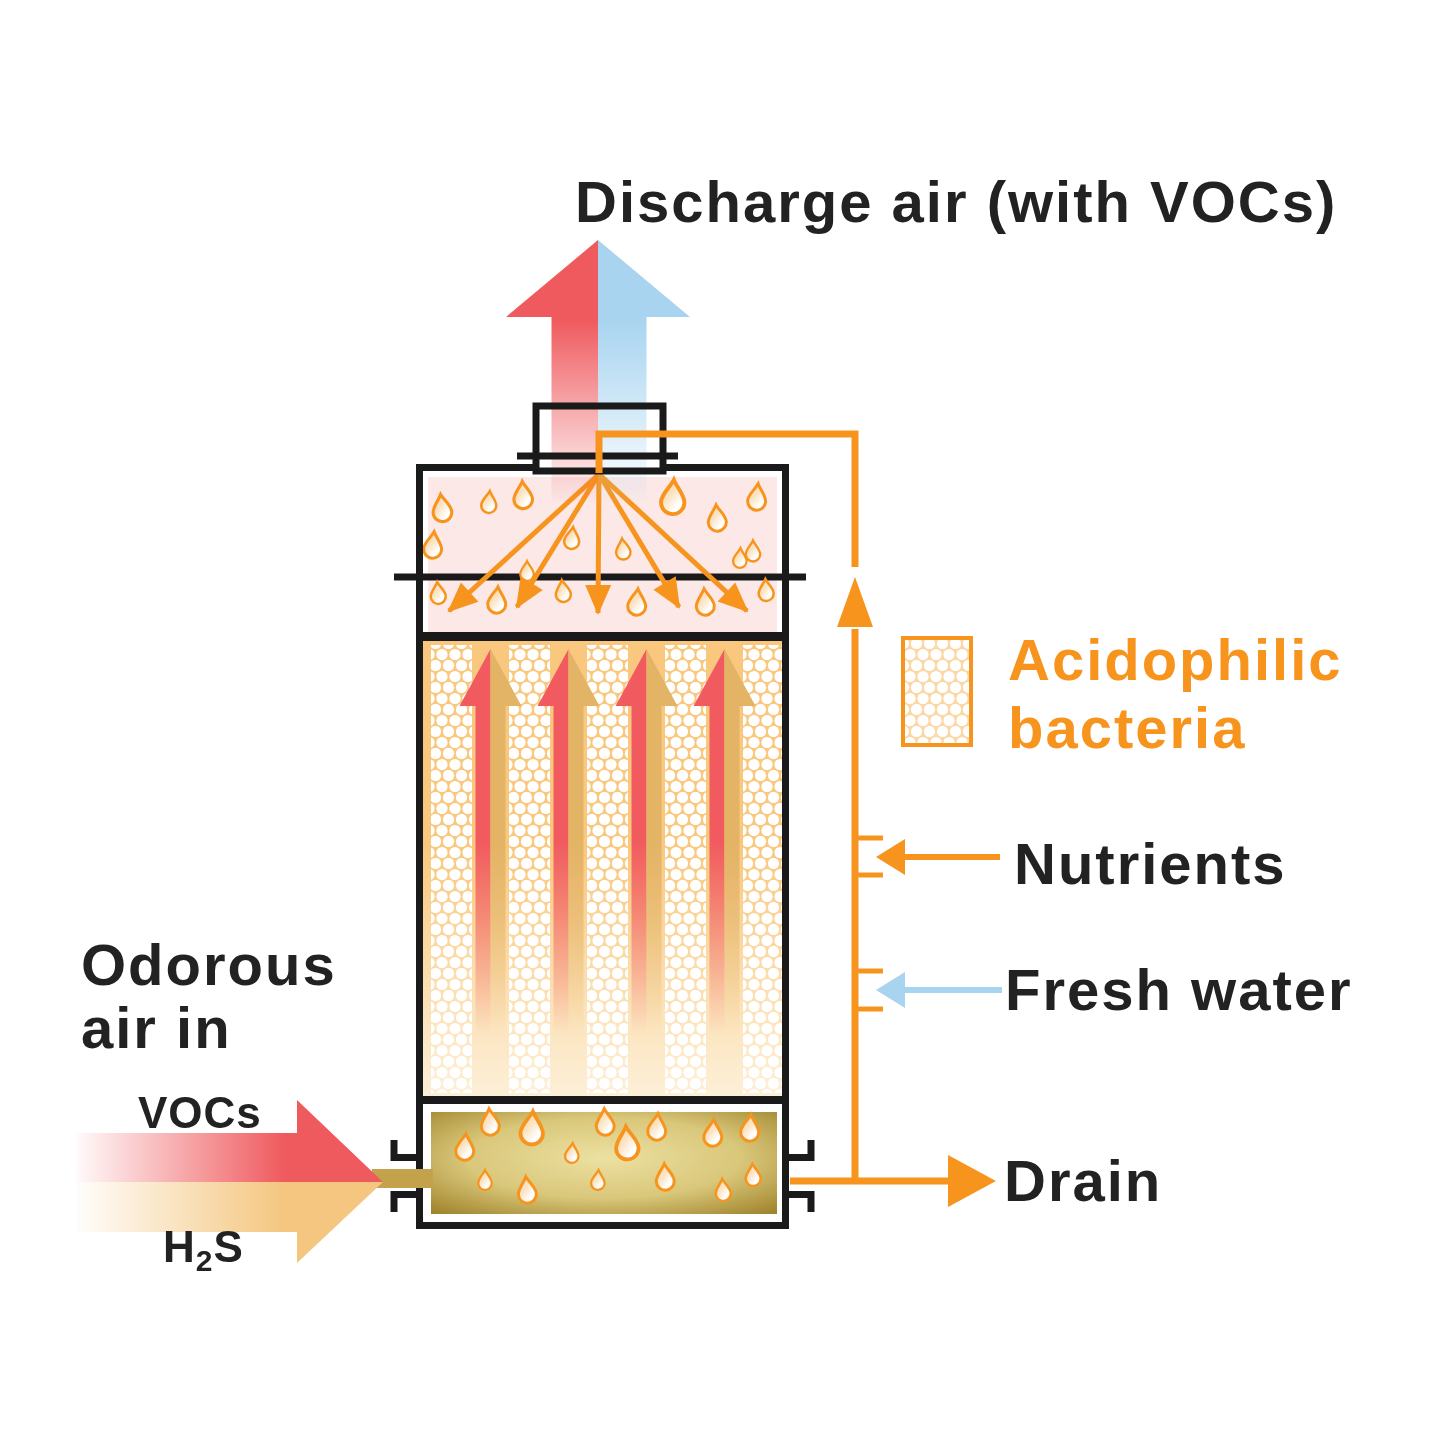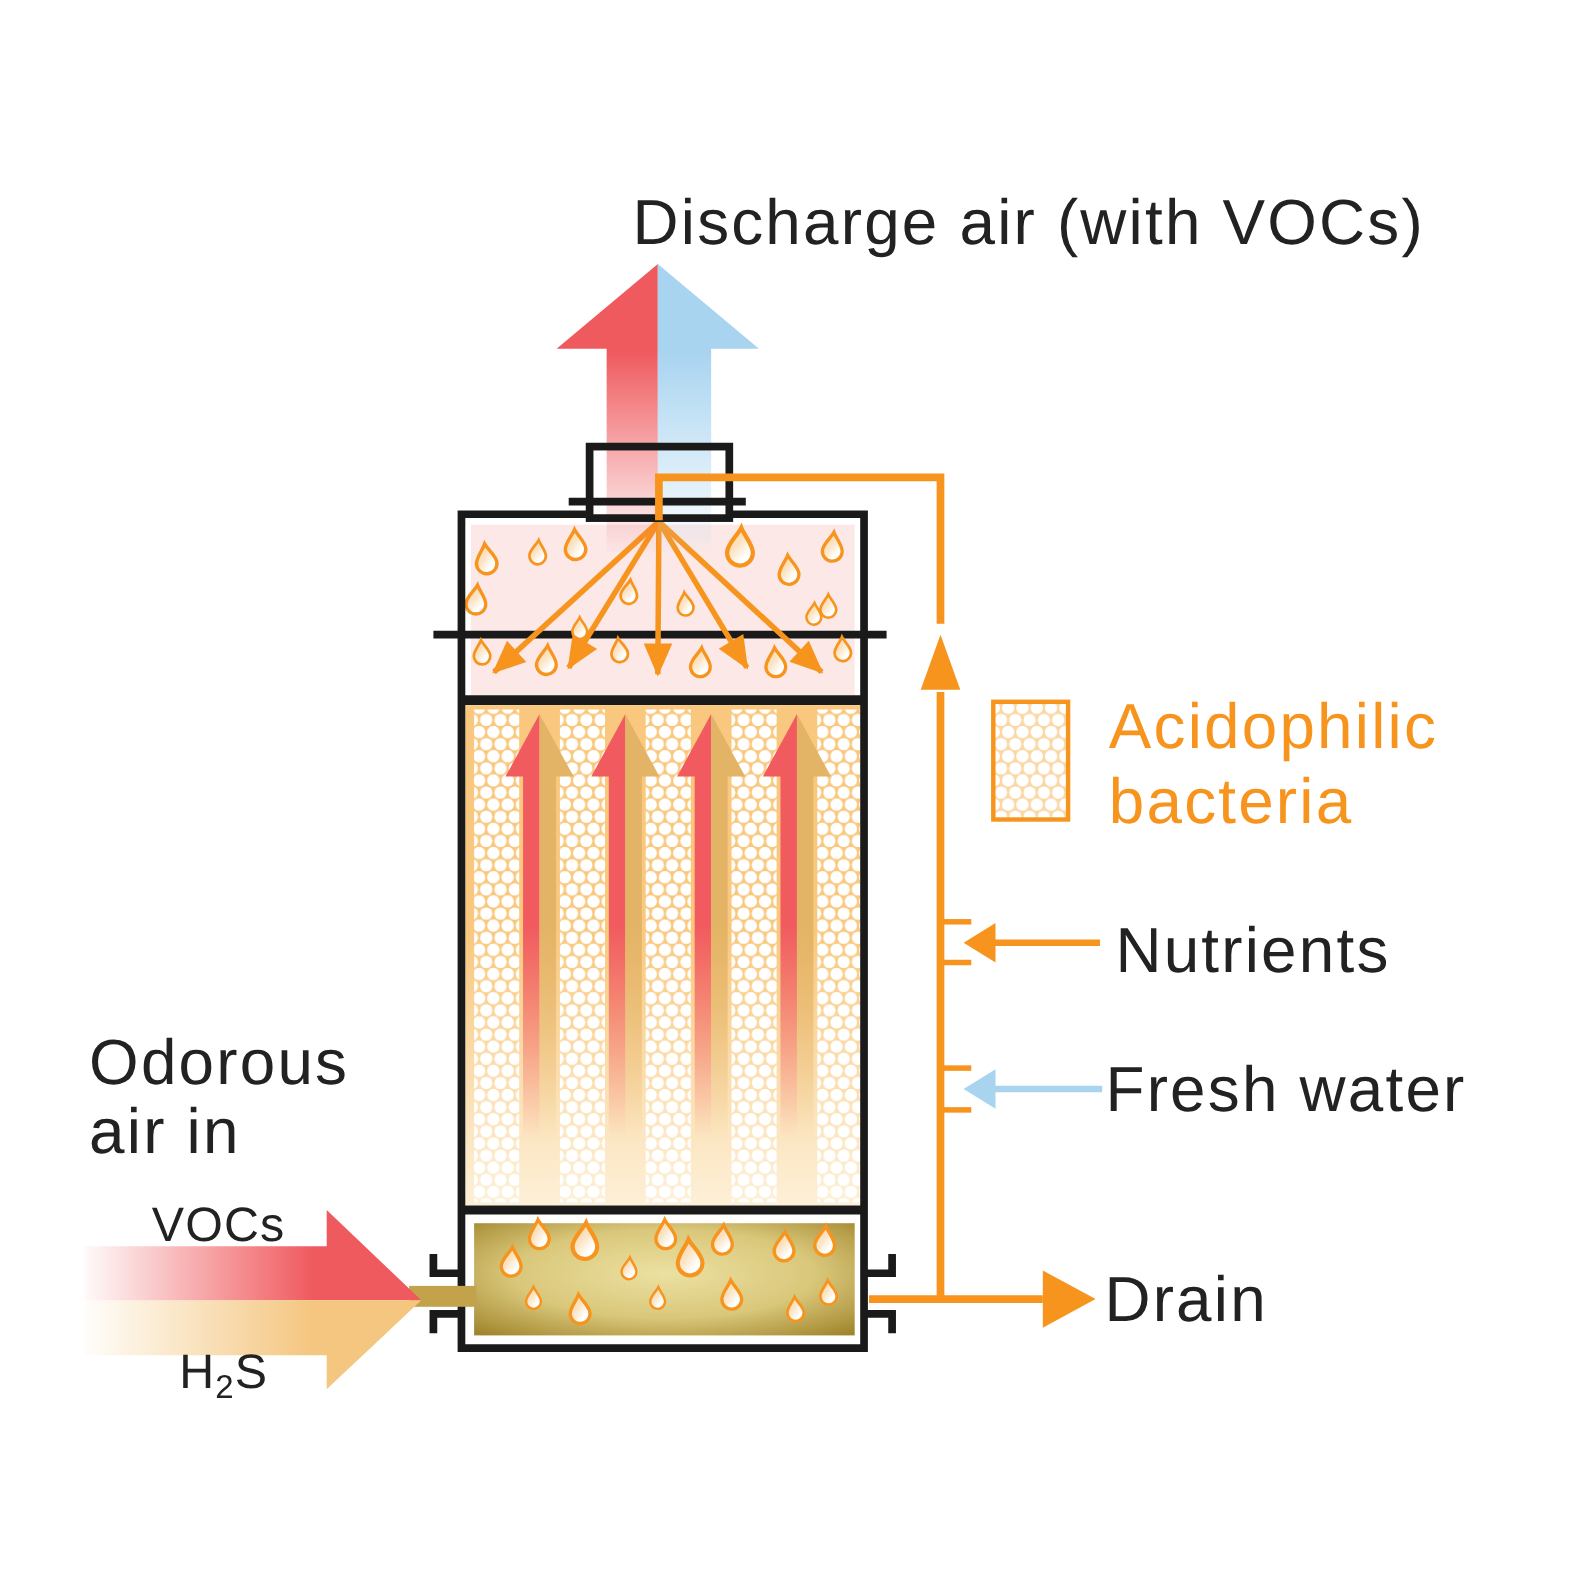--- a/index.html
+++ b/index.html
@@ -1,16 +1,16 @@
 <!DOCTYPE html>
 <html><head>
 <meta charset="utf-8">
 <style>
   html,body{margin:0;padding:0;background:#ffffff;}
-  .stage{width:1440px;height:1440px;position:relative;background:#14b8a6;overflow:hidden;}
+  .stage{width:1440px;height:1440px;position:relative;background:#14b8a6;overflow:hidden;font-weight:bold;}
   svg{display:block;}
   text{font-family:"Liberation Sans", sans-serif;}
   .lbl{font-size:58px;fill:#222222;letter-spacing:2px;}
   .lbl-sm{font-size:44px;fill:#222222;letter-spacing:1px;}
   .lbl-orange{font-size:58px;fill:#F7941D;letter-spacing:2px;}
 </style>
 </head>
 <body>
 
 <div class="stage">

